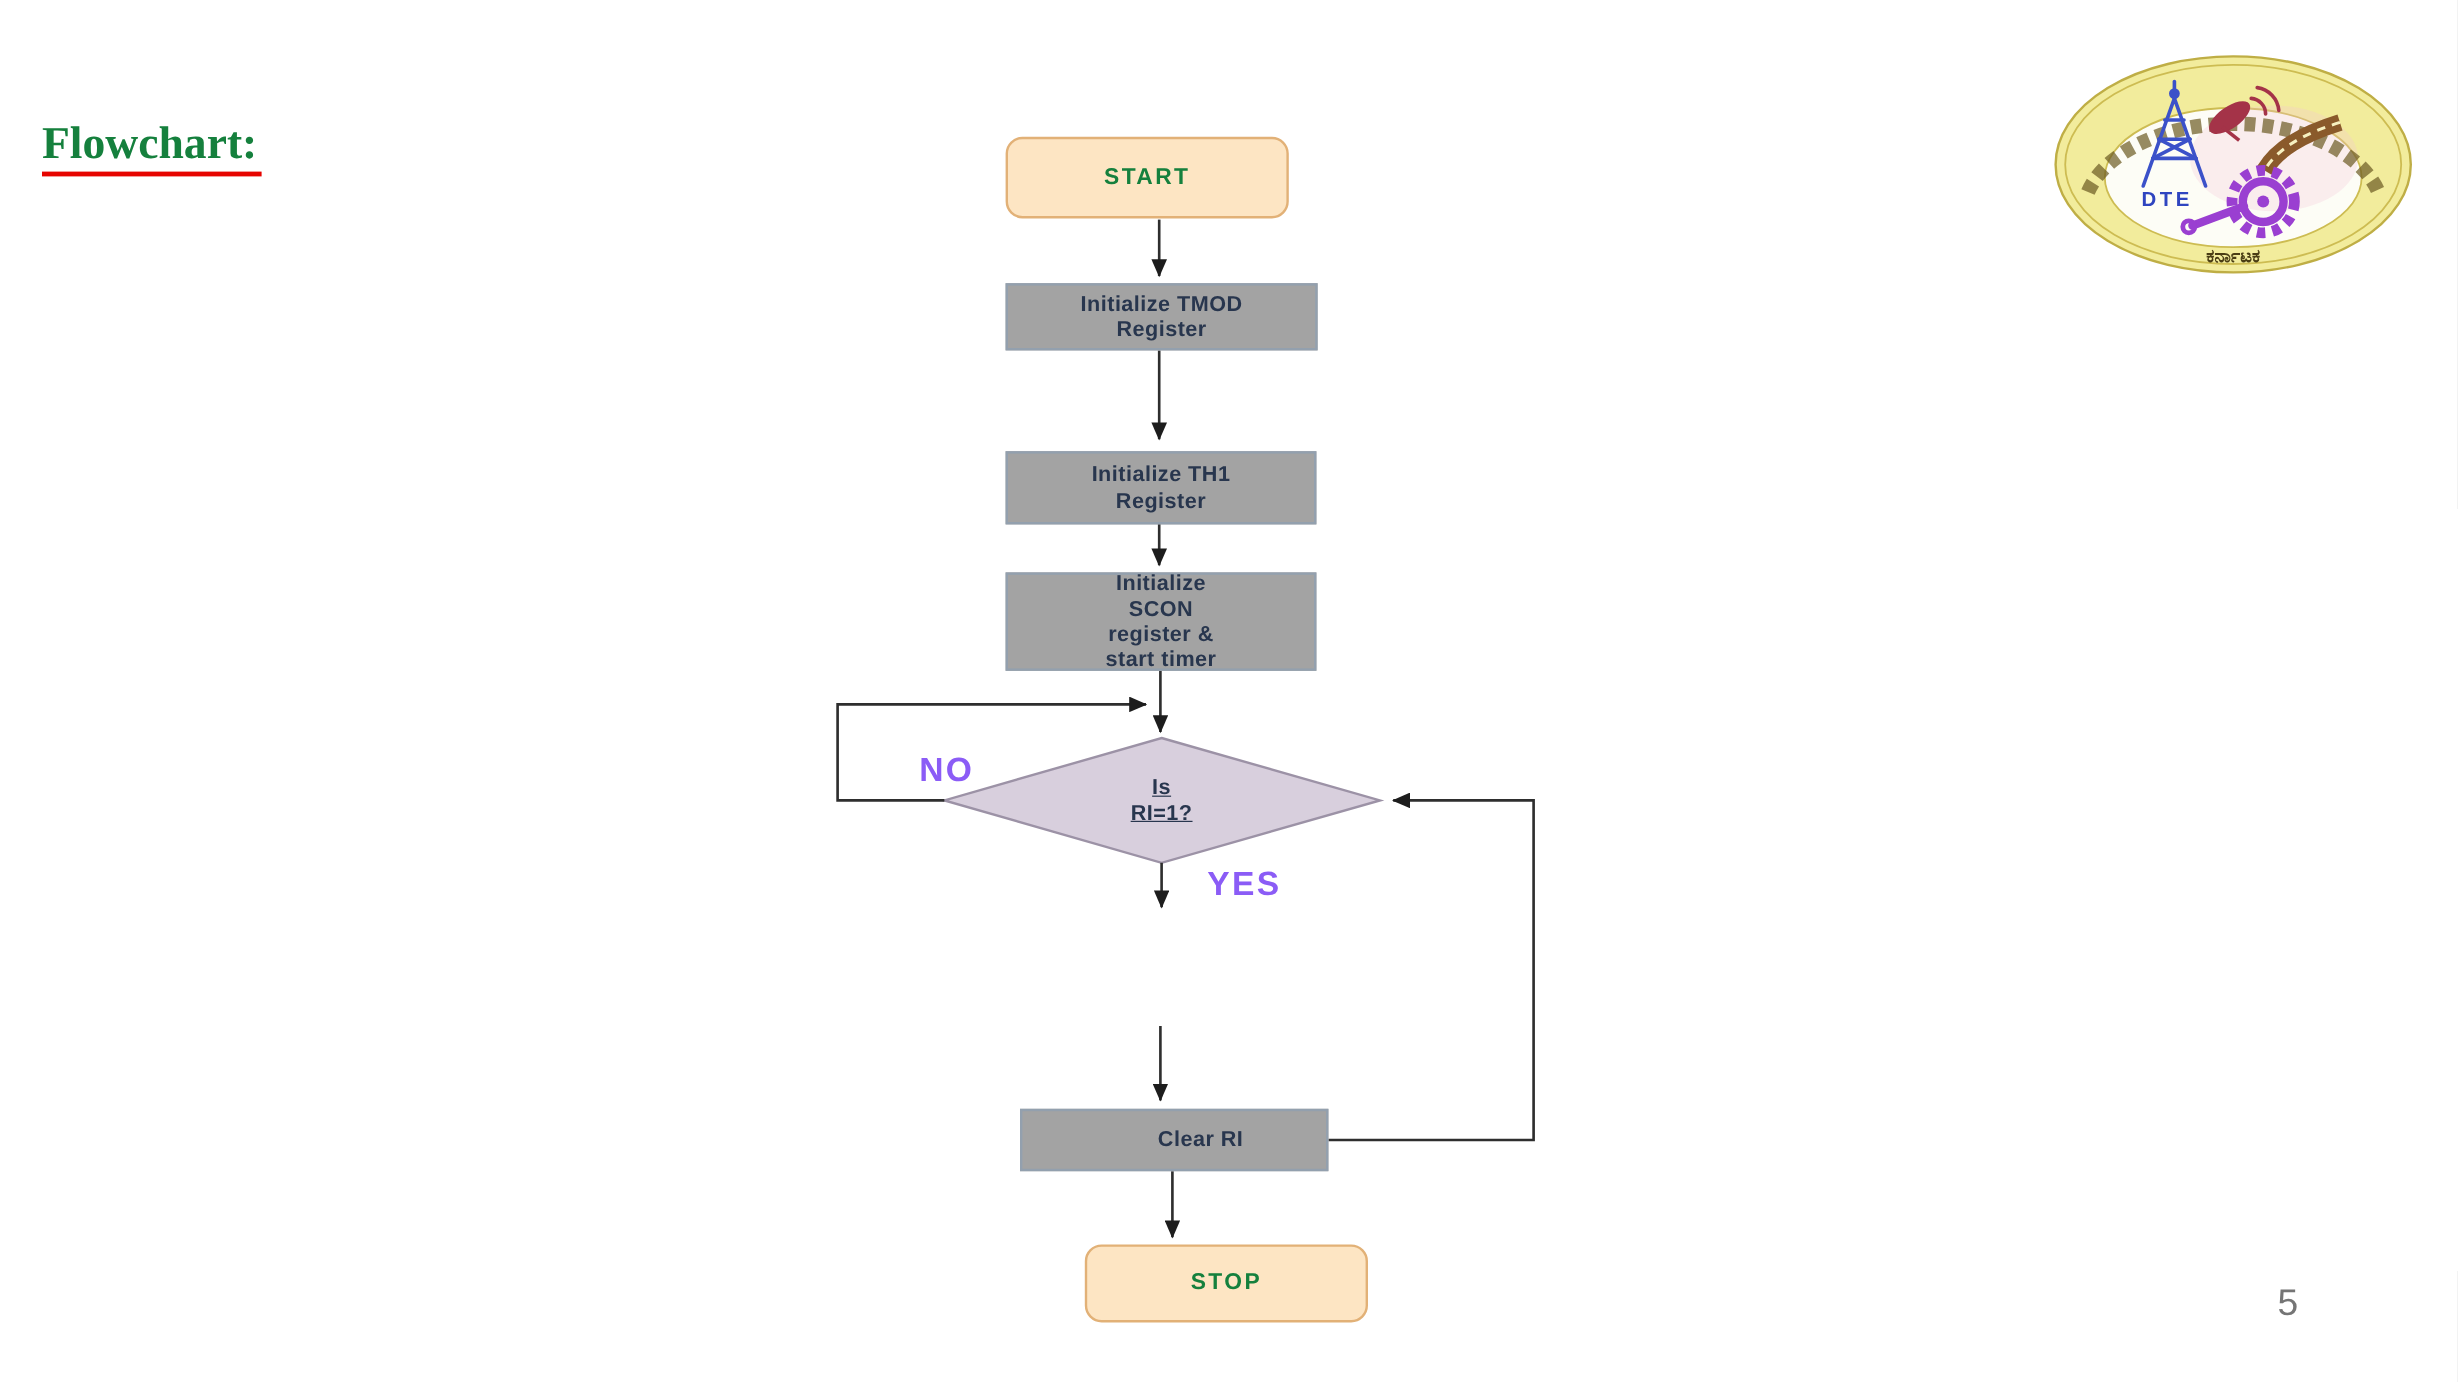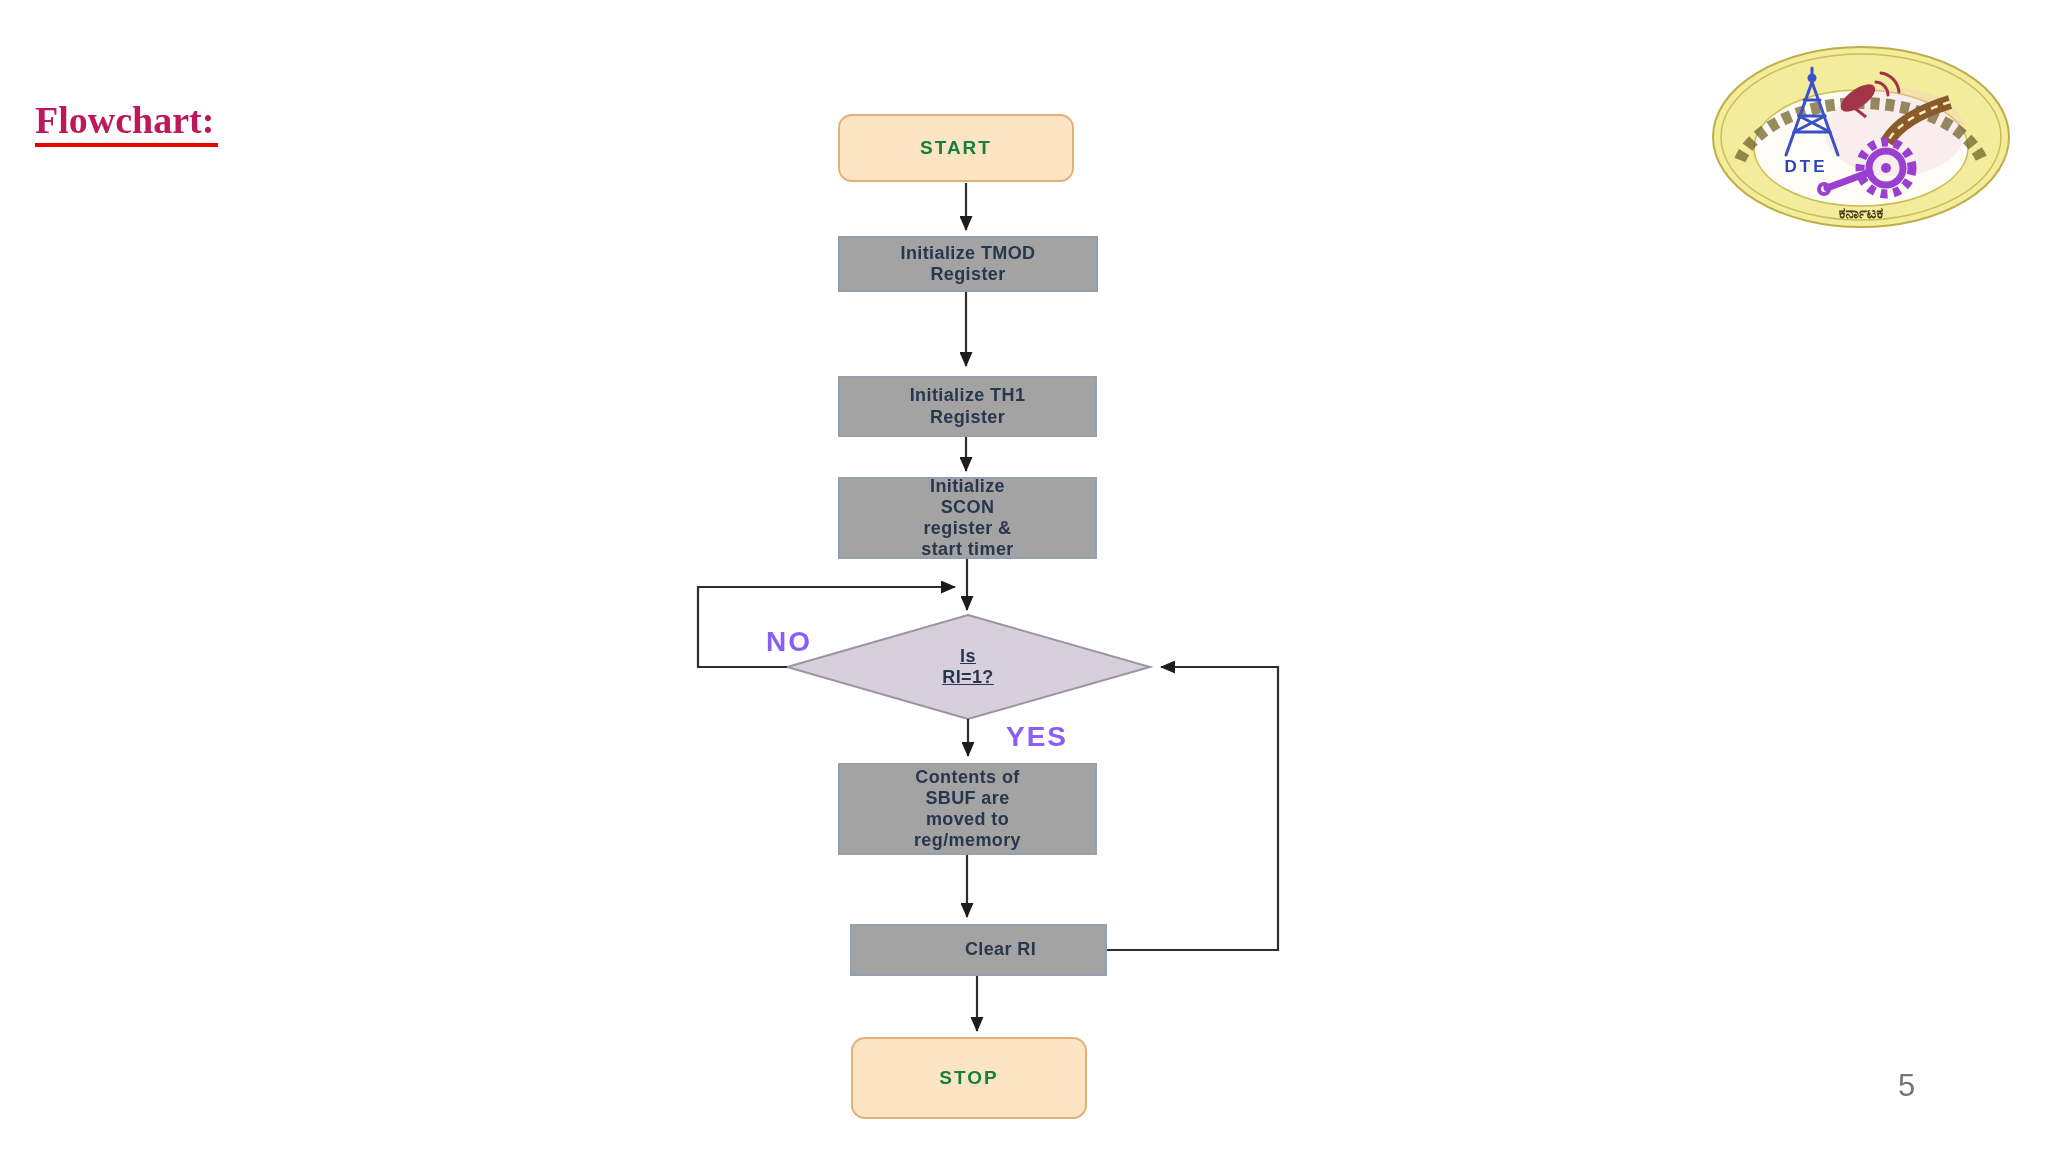--- a/index.html
+++ b/index.html
@@ -12,21 +12,21 @@
   }
   .slide-title{
     position:absolute;left:33px;top:4px;
     font-family:"Liberation Serif", serif;
     font-weight:bold;font-size:59px;color:#0a0a0a;
     letter-spacing:-1px;
   }
   .section-label{
     position:absolute;left:35px;top:98px;
     font-family:"Liberation Serif", serif;
-    font-weight:bold;font-size:38px;color:#be185d;
+    font-weight:bold;font-size:38px;color:#15803d;
     border-bottom:4px solid #e60400;
     padding:0 4px 1px 0;
   }
   .page-number{
     position:absolute;left:1898px;top:1068px;
     font-size:31px;color:#757575;
   }
   svg.connector-layer{
     position:absolute;left:0;top:0;width:2048px;height:1152px;
   }
@@ -94,28 +94,24 @@
 Register</div>
 
   <div class="node process" style="left:838px;top:477px;width:259px;height:82px;">Initialize
 SCON
 register &amp;
 start timer</div>
 
   <div class="node decision-text" style="left:868px;top:634px;width:200px;height:66px;text-decoration:underline;">Is
 RI=1?</div>
 
-  <div class="node process" style="left:838px;top:763px;width:259px;height:92px;">Contents of
-SBUF are
-moved to
-reg/memory</div>
 
   <div class="node process" style="left:850px;top:924px;width:257px;height:52px;padding-left:44px;">Clear RI</div>
 
-  <div class="node terminator" style="left:851px;top:1037px;width:236px;height:82px;">STOP</div>
+  <div class="node terminator" style="left:904px;top:1037px;width:236px;height:65px;">STOP</div>
 
   <span class="branch-label" style="left:766px;top:626px;">NO</span>
   <span class="branch-label" style="left:1006px;top:721px;">YES</span>
 
   <svg class="logo" viewBox="0 0 330 215">
     <ellipse cx="161" cy="117" rx="148" ry="90" fill="#f2ec9c" stroke="#bfae45" stroke-width="2"></ellipse>
     <ellipse cx="161" cy="117" rx="140" ry="83" fill="none" stroke="#cdbc52" stroke-width="1.5"></ellipse>
     <ellipse cx="161" cy="128" rx="107" ry="58" fill="#fdfdf6" stroke="#cdbc52" stroke-width="1.5"></ellipse>
 
     <ellipse cx="195" cy="112" rx="70" ry="44" fill="#f3c6d8" opacity="0.28"></ellipse>

